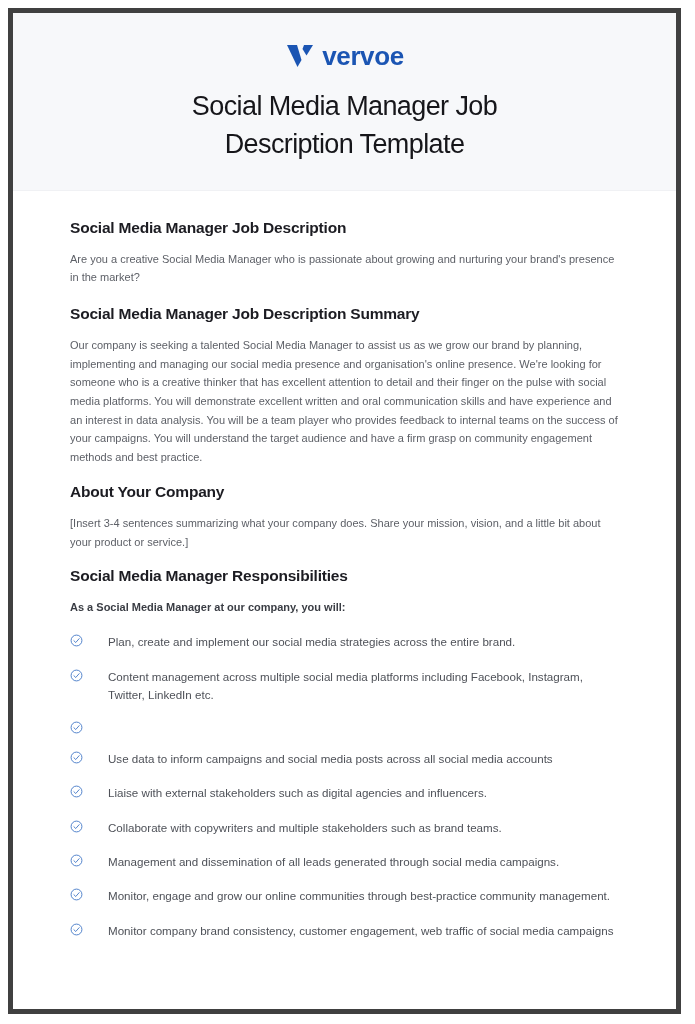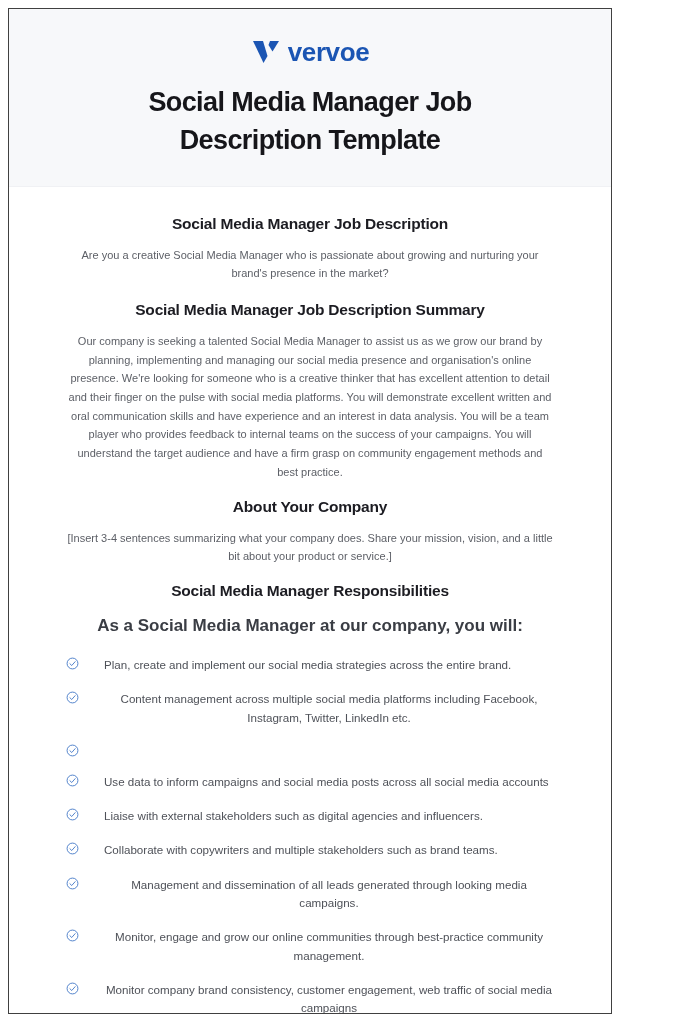--- a/index.html
+++ b/index.html
@@ -10,24 +10,24 @@
     height: 1024px;
     background: #ffffff;
     font-family: "Liberation Sans", sans-serif;
     -webkit-font-smoothing: antialiased;
   }
 
   .page-card {
     position: absolute;
     left: 8px;
     top: 8px;
-    width: 604px;
+    width: 673px;
     height: 1006px;
     background: #ffffff;
-    border: 1px solid #404040;
+    border: 5px solid #404040;
     overflow: hidden;
   }
 
   
   .doc-header {
     background: #f7f8fa;
     padding: 30px 60px 26px 60px;
     text-align: center;
     border-bottom: 1px solid #f0f1f4;
   }
@@ -44,34 +44,34 @@
   .brand-wordmark {
     font-size: 26px;
     font-weight: bold;
     letter-spacing: -0.4px;
     color: #1b55b3;
     line-height: 1;
   }
 
   .doc-title {
     font-size: 27px;
-    font-weight: bold;
+    font-weight: normal;
     letter-spacing: -0.6px;
     color: #16161a;
     line-height: 1.42;
     max-width: 400px;
     margin: 0 auto;
   }
 
   
   .doc-body {
     padding: 28px 57px 0 57px;
   }
 
-  .section { margin-bottom: 4px; text-align: center; }
+  .section { margin-bottom: 4px; }
 
   .section-heading {
     font-size: 15.5px;
     font-weight: bold;
     color: #1c1c22;
     letter-spacing: -0.2px;
     margin-top: 18px;
     margin-bottom: 13px;
   }
 
@@ -80,21 +80,21 @@
   .section-heading.spaced-top { margin-top: 16px; }
 
   .body-text {
     font-size: 11px;
     line-height: 1.70;
     color: #5c5f66;
     letter-spacing: 0.01px;
   }
 
   .lead-line {
-    font-size: 17px;
+    font-size: 11px;
     font-weight: bold;
     color: #3a3d44;
     margin-top: 16px;
     margin-bottom: 17px;
   }
 
   
   .check-list {
     list-style: none;
     margin-top: 20px;
@@ -218,21 +218,21 @@
             </span>
             <span class="check-text">Collaborate with copywriters and multiple stakeholders such as brand teams.</span>
           </li>
           <li class="check-item">
             <span class="check-icon">
               <svg width="13" height="13" viewBox="0 0 24 24" aria-hidden="true">
                 <circle cx="12" cy="12" r="10" fill="none" stroke="#3a72c4" stroke-width="1.6"></circle>
                 <path d="M7.2 12.4 L10.6 15.7 L16.9 8.6" fill="none" stroke="#3a72c4" stroke-width="1.6" stroke-linecap="round" stroke-linejoin="round"></path>
               </svg>
             </span>
-            <span class="check-text">Management and dissemination of all leads generated through looking media campaigns.</span>
+            <span class="check-text">Management and dissemination of all leads generated through social media campaigns.</span>
           </li>
           <li class="check-item">
             <span class="check-icon">
               <svg width="13" height="13" viewBox="0 0 24 24" aria-hidden="true">
                 <circle cx="12" cy="12" r="10" fill="none" stroke="#3a72c4" stroke-width="1.6"></circle>
                 <path d="M7.2 12.4 L10.6 15.7 L16.9 8.6" fill="none" stroke="#3a72c4" stroke-width="1.6" stroke-linecap="round" stroke-linejoin="round"></path>
               </svg>
             </span>
             <span class="check-text">Monitor, engage and grow our online communities through best-practice community management.</span>
           </li>

